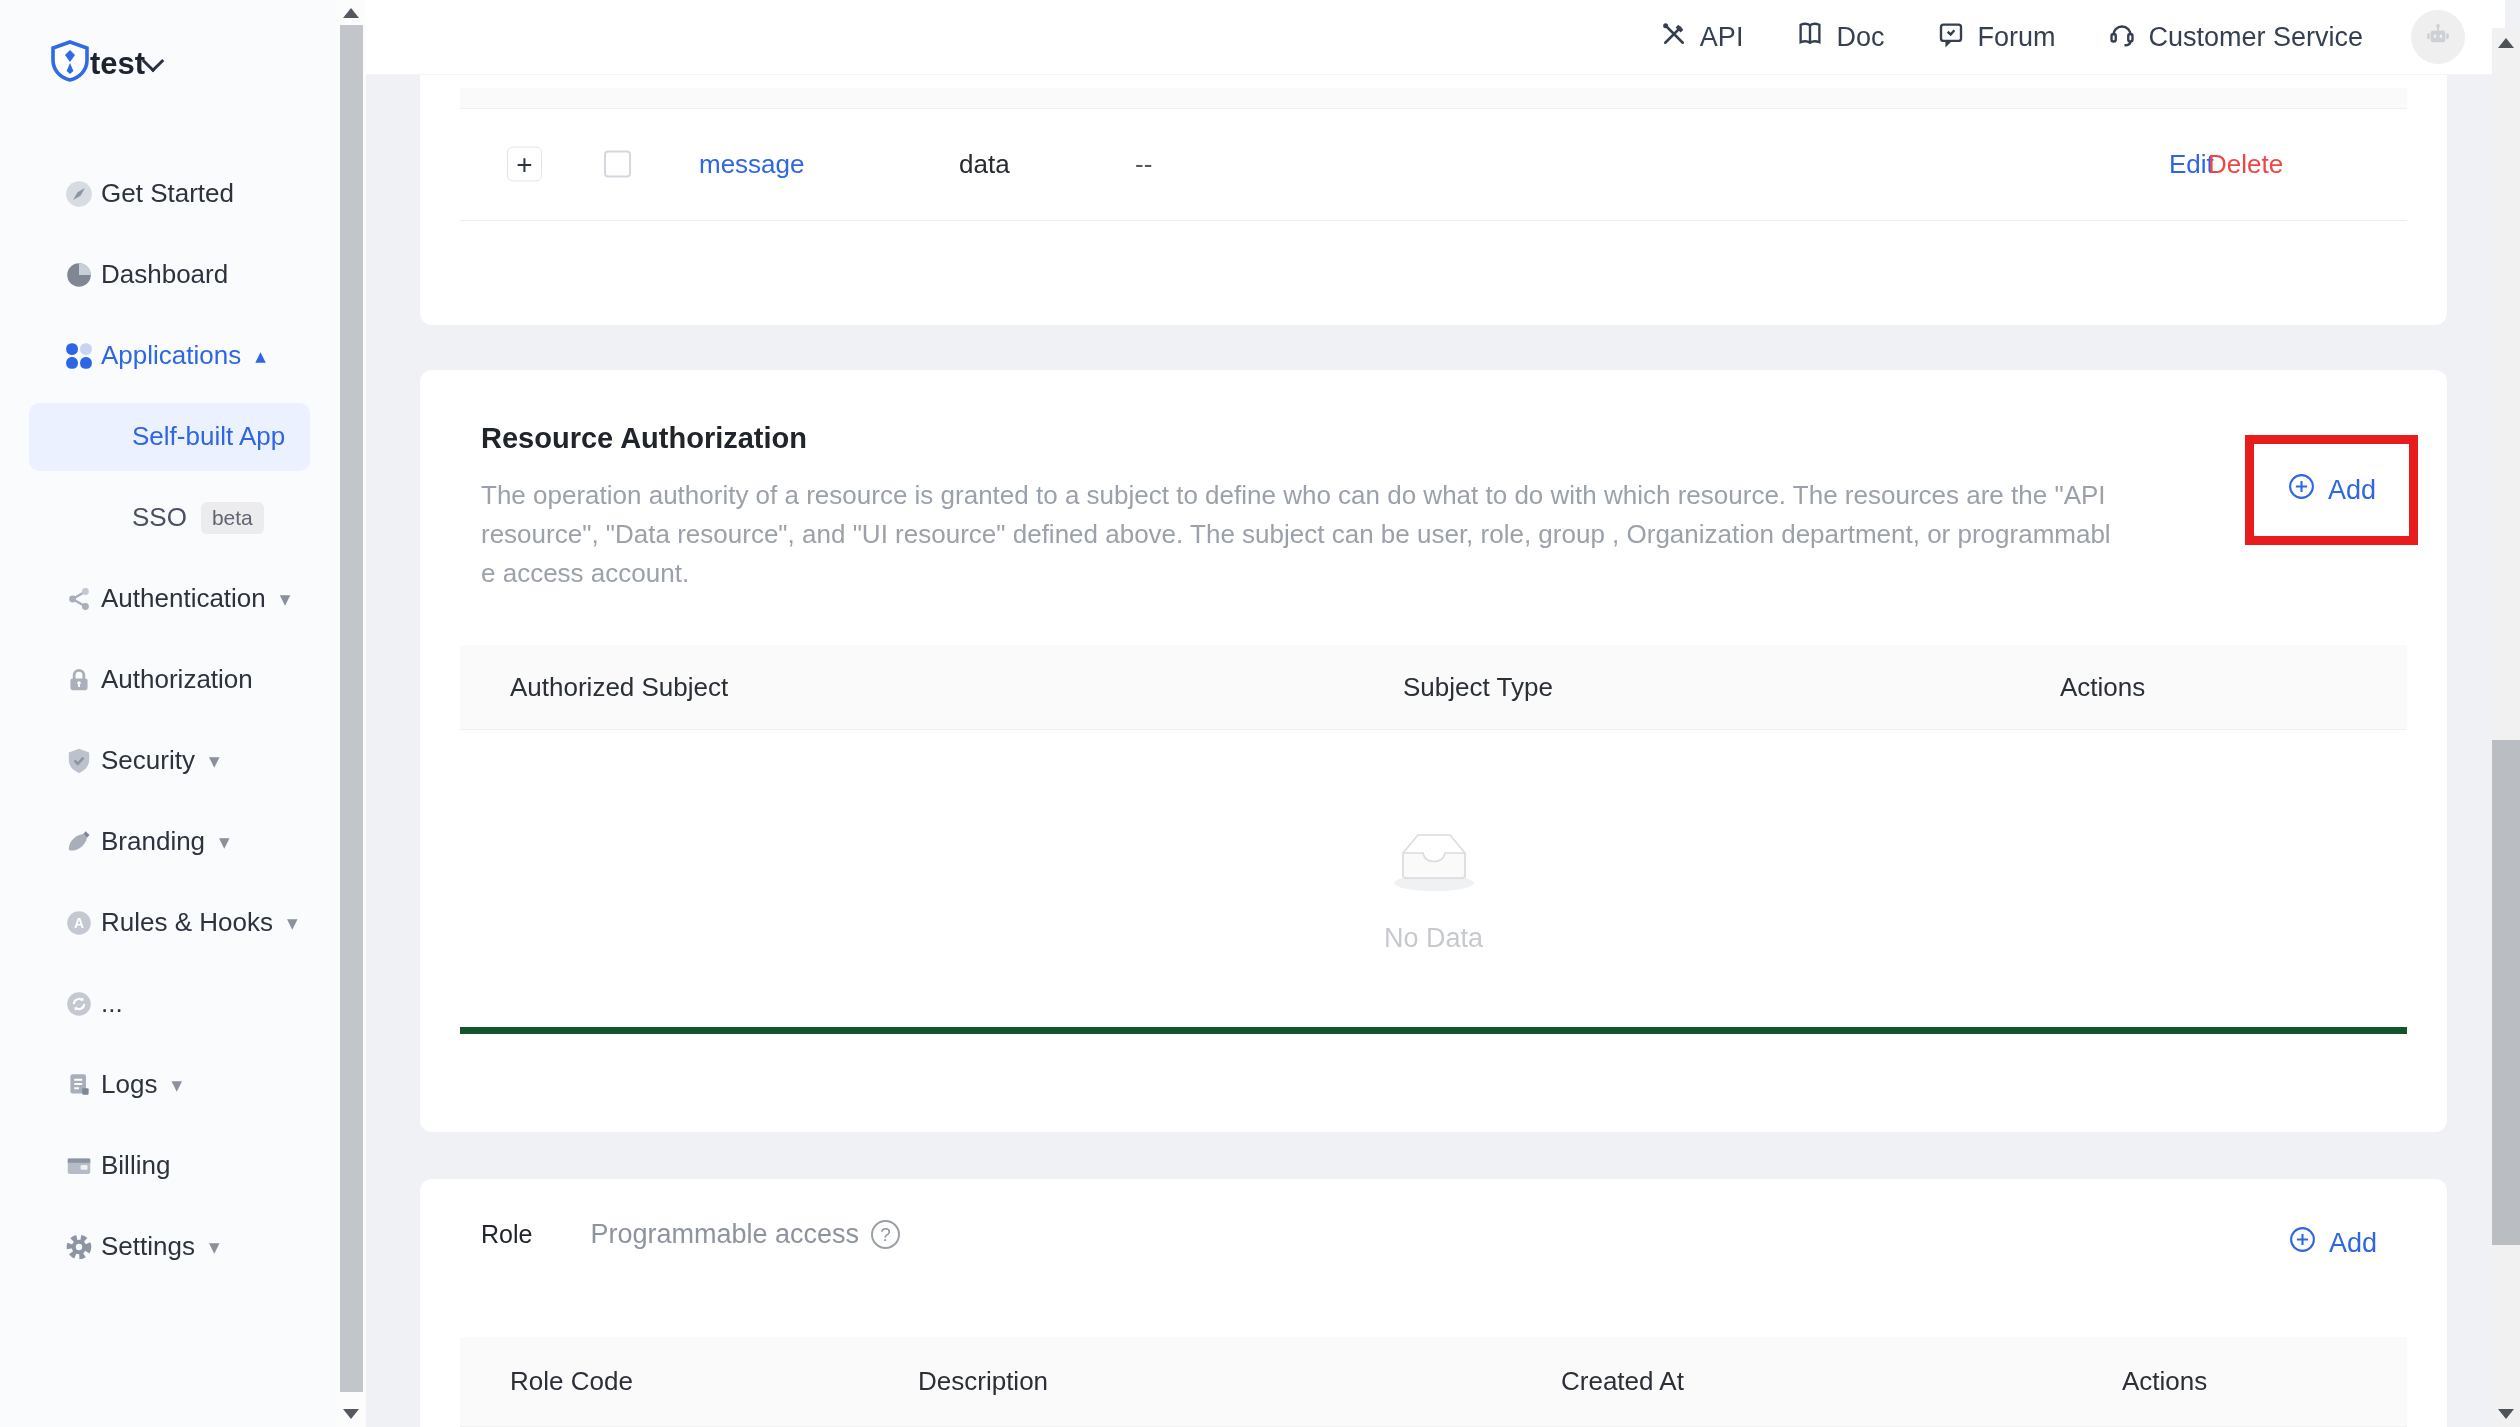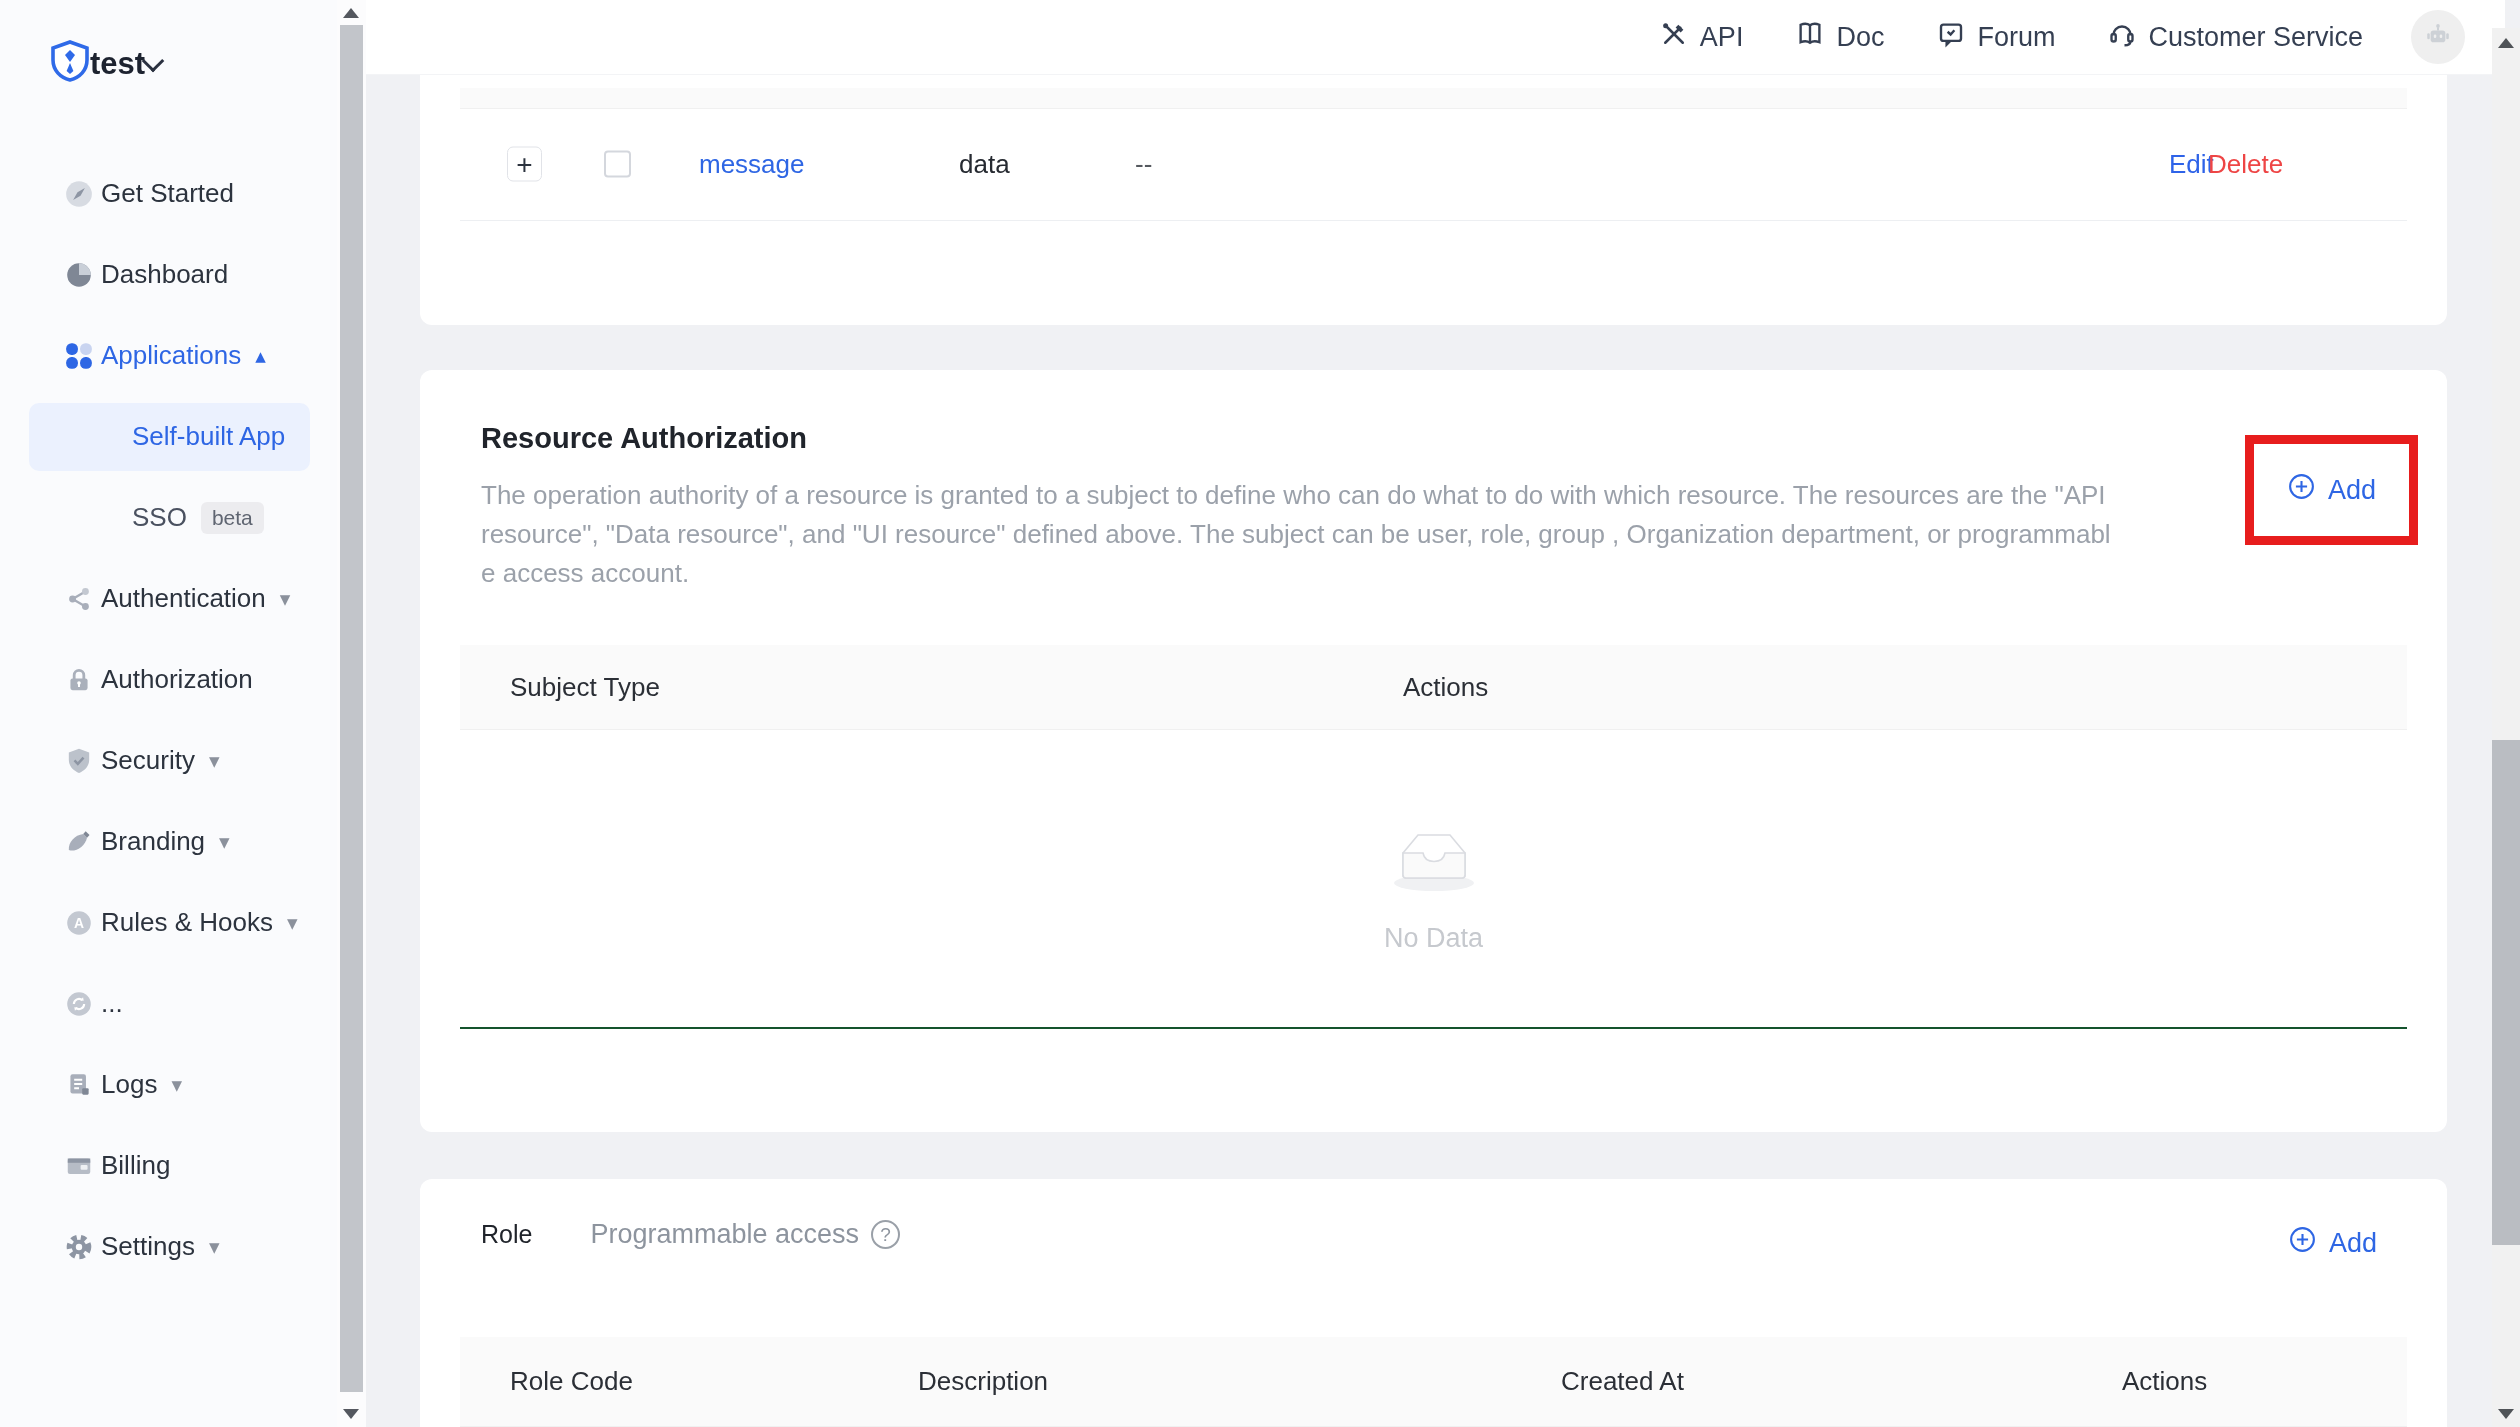--- a/index.html
+++ b/index.html
@@ -71,21 +71,21 @@
   .add-annotation{position:absolute;right:29px;top:65px;width:173px;height:110px;border:9px solid #e71d1d;
             box-sizing:border-box;background:#fff;display:flex;align-items:center;justify-content:center;}
   .add-btn{display:flex;align-items:center;gap:12px;font-size:27px;color:#2e66e4;cursor:pointer;background:none;border:none;font-family:inherit;padding:0;}
   .thead{position:absolute;left:40px;width:1947px;display:flex;background:#fafafa;border-bottom:1px solid #f0f0f0;
          align-items:center;box-sizing:border-box;}
   .thead-a{top:275px;height:85px;}
   .thead .th{font-size:26px;font-weight:500;color:#2b2f36;padding-left:50px;box-sizing:border-box;}
   .thead-a .th:nth-child(1){width:893px;}
   .thead-a .th:nth-child(2){width:657px;}
   .thead-a .th:nth-child(3){width:397px;}
-  .empty-zone{position:absolute;left:40px;width:1947px;top:360px;height:297px;border-bottom:2px solid #14532d;
+  .empty-zone{position:absolute;left:40px;width:1947px;top:360px;height:297px;border-bottom:7px solid #14532d;
          display:flex;flex-direction:column;align-items:center;justify-content:center;gap:16px;}
   .empty-text{font-size:27px;color:#c6c9ce;}
 
   
   .role-head{position:absolute;left:61px;top:40px;display:flex;align-items:center;}
   .role-title{font-size:25px;color:#20242b;}
   .role-sub{margin-left:58px;font-size:27px;color:#8d949e;}
   .help{margin-left:12px;width:29px;height:29px;border:2px solid #9aa0a8;border-radius:50%;color:#8d949e;
         font-size:19px;display:inline-flex;align-items:center;justify-content:center;box-sizing:border-box;cursor:pointer;}
   .add-btn2{position:absolute;right:70px;top:46px;}
@@ -338,20 +338,21 @@
             <svg width="29" height="29" viewBox="0 0 28 28" fill="none" stroke="#2e66e4" stroke-width="2">
                 <circle cx="14" cy="14" r="11"></circle>
                 <path d="M14 8.6 v10.8 M8.6 14 h10.8"></path>
               </svg>
           </span>
           <span>Add</span>
         </button>
       </div>
 
       <div class="thead thead-a">
+        <div class="th">Authorized Subject</div>
         <div class="th">Subject Type</div>
         <div class="th">Actions</div>
       </div>
 
       <div class="empty-zone">
         <span>
           <svg width="128" height="100" viewBox="0 0 128 100">
               <ellipse cx="64" cy="80" rx="40" ry="8" fill="#f0f1f3"></ellipse>
               <path d="M33 50 L48 32 h32 L95 50 V72 a3 3 0 0 1 -3 3 H36 a3 3 0 0 1 -3 -3 Z" fill="#fff" stroke="#dadce1" stroke-width="1.6"></path>
               <path d="M33 50 h20 c1 5.5 4.5 8.5 11 8.5 s10-3 11-8.5 h20 V72 a3 3 0 0 1 -3 3 H36 a3 3 0 0 1 -3 -3 Z" fill="#fafafa" stroke="#dadce1" stroke-width="1.6"></path>

